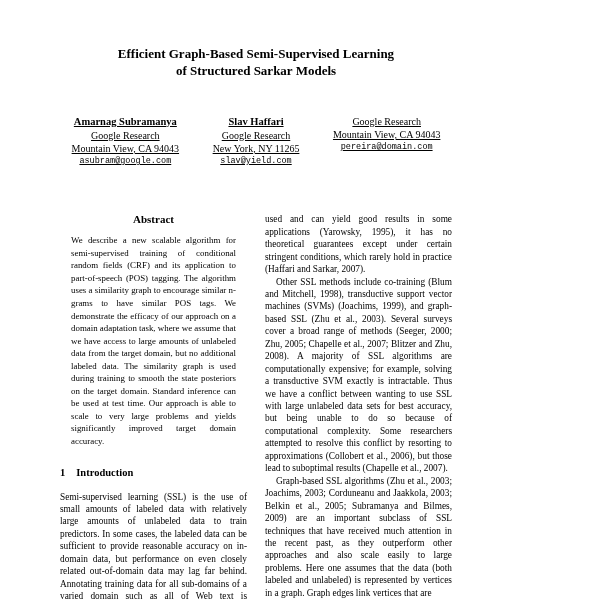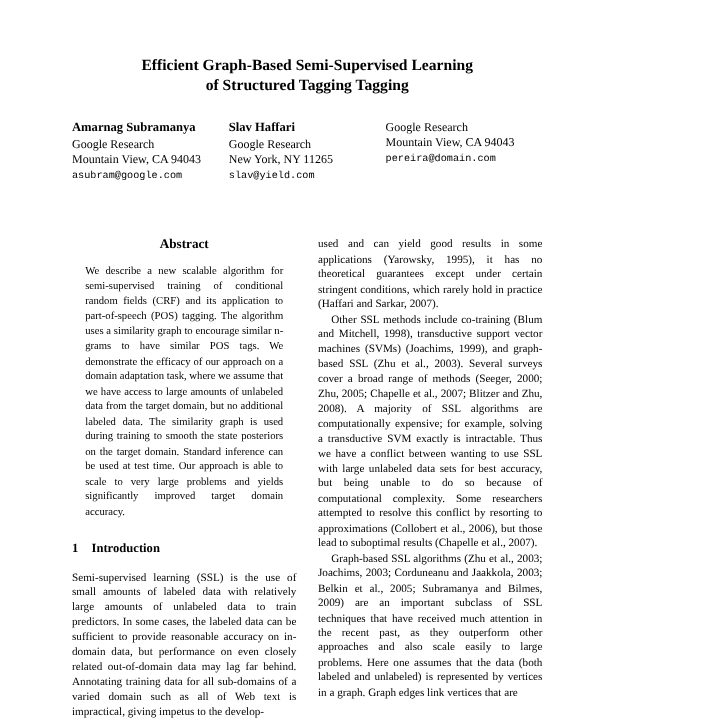--- a/index.html
+++ b/index.html
@@ -18,22 +18,23 @@
   .title {
     text-align: center;
     font-weight: bold;
     font-size: 13px;
     line-height: 1.3;
     margin-top: 6px;
   }
   .authors {
     display: flex;
     justify-content: space-between;
-    margin-top: 20px;
-    text-align: left;
+    margin-top: 35px;
+    text-align: center;
+    text-decoration: underline;
   }
   .author { flex: 1; font-size: 10px; line-height: 1.32; }
   .author-name { font-weight: bold; font-size: 10.5px; }
   .author-email {
     font-family: "Liberation Mono", monospace;
     font-size: 8.5px;
     margin-top: 1px;
   }
   .columns {
     display: flex;
@@ -69,21 +70,21 @@
   }
   .no-indent { text-indent: 0; }
 </style>
 </head>
 <body>
 
 <div class="page">
 
   <div class="title">
     <div>Efficient Graph-Based Semi-Supervised Learning</div>
-    <div>of Structured Tagging Tagging</div>
+    <div>of Structured Sarkar Models</div>
   </div>
 
   <div class="authors">
     <div class="author">
       <div class="author-name">Amarnag Subramanya</div>
       <div class="author-affil">Google Research</div>
       <div class="author-affil">Mountain View, CA 94043</div>
       <div class="author-email">asubram@google.com</div>
     </div>
     <div class="author">

